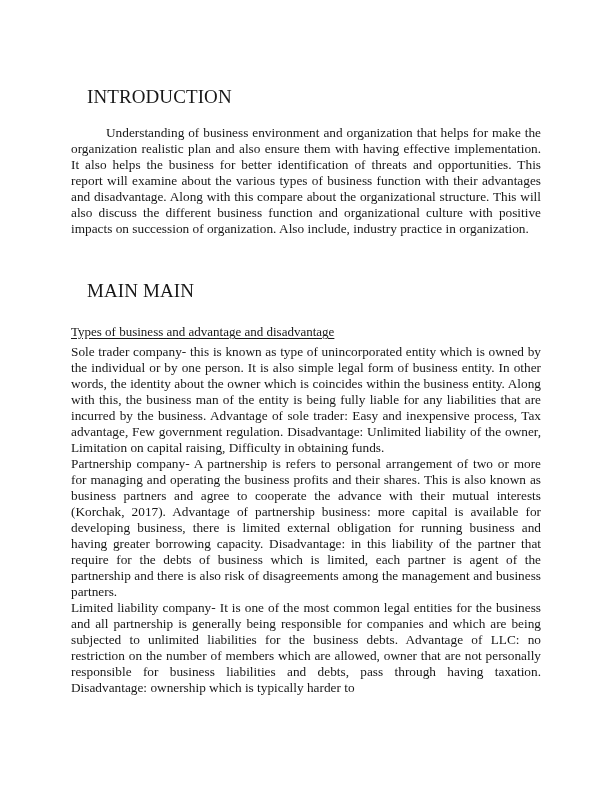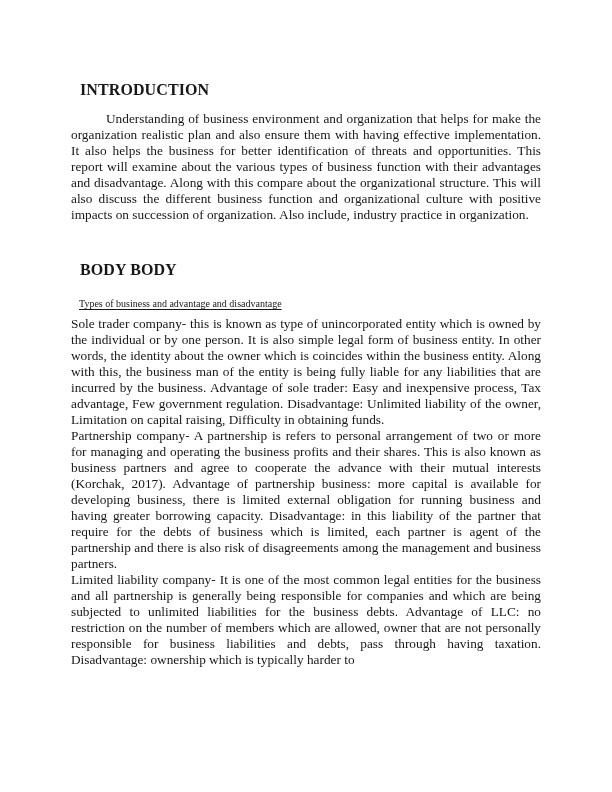--- a/index.html
+++ b/index.html
@@ -20,36 +20,36 @@
     overflow: hidden;
     box-sizing: border-box;
   }
   .content {
     position: absolute;
     left: 71px;
     top: 68px;
     width: 470px;
   }
   h1.doc-heading {
-    font-size: 16px;
-    font-weight: bold;
+    font-size: 19px;
+    font-weight: normal;
     line-height: 25px;
-    margin: 9px;
+    margin: 16px;
     letter-spacing: 0.1px;
   }
   .heading-block {
     margin: 0 0 2px 0;
   }
   .subheading {
-    font-size: 10px;
+    font-size: 13px;
     font-weight: normal;
     line-height: 25px;
     text-decoration: underline;
     text-underline-offset: 2px;
-    margin: 0 0 0 8px;
+    margin: 0 0 0 0;
     display: block;
   }
   p.body-par {
     font-size: 13.3px;
     line-height: 16px;
     text-align: justify;
     text-justify: inter-word;
     margin: 0;
     hyphens: none;
   }
@@ -71,21 +71,21 @@
 
     <div class="heading-block">
       <h1 class="doc-heading">INTRODUCTION</h1>
     </div>
 
     <p class="body-par indent-first">Understanding of business environment and organization that helps for make the organization realistic plan and also ensure them with having effective implementation. It also helps the business for better identification of threats and opportunities. This report will examine about the various types of business function with their advantages and disadvantage. Along with this compare about the organizational structure. This will also discuss the different business function and organizational culture with positive impacts on succession of organization. Also include, industry practice in organization.</p>
 
     <div class="spacer-line"></div>
 
     <div class="heading-block">
-      <h1 class="doc-heading">BODY BODY</h1>
+      <h1 class="doc-heading">MAIN MAIN</h1>
     </div>
 
     <span class="subheading">Types of business and advantage and disadvantage</span>
 
     <p class="body-par"><span class="b">Sole trader company</span><span>- this is known as type of unincorporated entity which is owned by the individual or by one person. It is also simple legal form of business entity. In other words, the identity about the owner which is coincides within the business entity. Along with this, the business man of the entity is being fully liable for any liabilities that are incurred by the business. Advantage of sole trader: Easy and inexpensive process, Tax advantage, Few government regulation. Disadvantage: Unlimited liability of the owner, Limitation on capital raising, Difficulty in obtaining funds.</span></p>
 
     <p class="body-par"><span class="b">Partnership company</span><span>- A partnership is refers to personal arrangement of two or more for managing and operating the business profits and their shares. This is also known as business partners and agree to cooperate the advance with their mutual interests (Korchak, 2017). Advantage of partnership business: more capital is available for developing business, there is limited external obligation for running business and having greater borrowing capacity. Disadvantage: in this liability of the partner that require for the debts of business which is limited, each partner is agent of the partnership and there is also risk of disagreements among the management and business partners.</span></p>
 
     <p class="body-par"><span class="b">Limited liability company</span><span>- It is one of the most common legal entities for the business and all partnership is generally being responsible for companies and which are being subjected to unlimited liabilities for the business debts. Advantage of LLC: no restriction on the number of members which are allowed, owner that are not personally responsible for business liabilities and debts, pass through having taxation. Disadvantage: ownership which is typically harder to</span></p>
 

